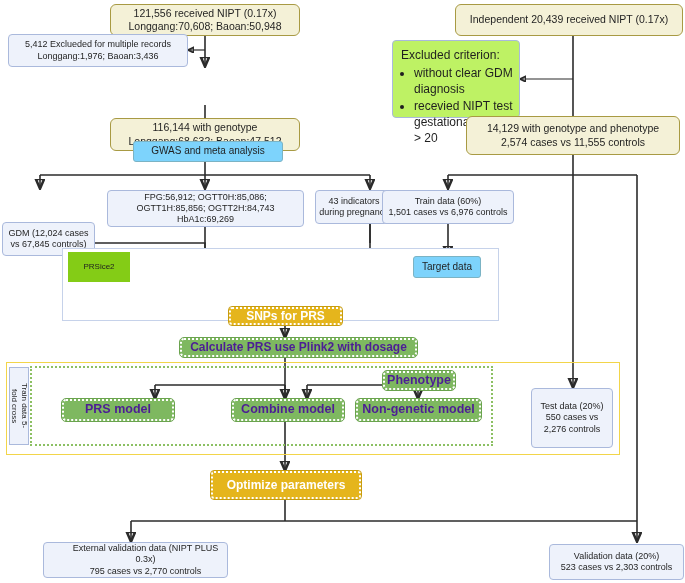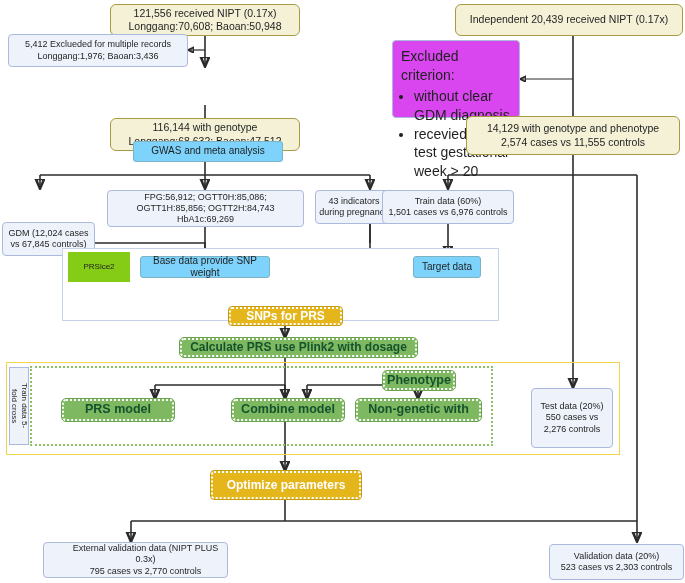--- a/index.html
+++ b/index.html
@@ -49,21 +49,21 @@
     color: #1f1f1f;
     font-size: 10px;
   }
   .n-green {
     background: #7cb濃;
   }
   .n-green {
     background: #7eb860;
     border: 2px dotted #ffffff;
     border-radius: 4px;
-    color: #14532d;
+    color: #4c1d95;
     font-weight: bold;
     font-size: 12px;
     outline: 1px solid #6aa34e;
   }
   .n-gold {
     background: #e5b51c;
     border: 2px dotted #ffffff;
     border-radius: 3px;
     color: #ffffff;
     font-weight: bold;
@@ -72,25 +72,25 @@
   }
   .n-plain {
     background: #84cc16;
     border: none;
     color: #1f1f1f;
     font-size: 8px;
   }
   .excl-list {
     position: absolute;
     box-sizing: border-box;
-    background: #d946ef;
+    background: #bef264;
     border: 1px solid #aab9dc;
     border-radius: 4px;
     color: #1f1f1f;
-    font-size: 14px;
+    font-size: 12px;
     line-height: 1.35;
     padding: 6px 6px 6px 8px;
     text-align: left;
   }
   .excl-list ul {
     margin: 2px 0 0 0;
     padding-left: 13px;
   }
   .excl-list li { margin: 0; }
 
@@ -246,42 +246,41 @@
   <div class="node n-cream" style="left:466px; top:116px; width:214px; height:39px;">14,129 with genotype and phenotype
 2,574 cases vs 11,555 controls</div>
 
   <div class="node n-blue" style="left:382px; top:190px; width:132px; height:34px;">Train data (60%)
 1,501 cases vs 6,976 controls</div>
 
   <div class="frame frame-prsice" style="left:62px; top:248px; width:437px; height:73px;"></div>
 
   <div class="node n-plain" style="left:68px; top:252px; width:62px; height:30px;">PRSice2</div>
 
-  <div class="node n-teal" style="left:140px; top:256px; width:130px; height:22px;">Base data provide SNP weight</div>
 
   <div class="node n-teal" style="left:413px; top:256px; width:68px; height:22px;">Target data</div>
 
   <div class="node n-gold" style="left:229px; top:307px; width:113px; height:18px;">SNPs for PRS</div>
 
   <div class="node n-green" style="left:180px; top:338px; width:237px; height:19px;">Calculate PRS use Plink2 with dosage</div>
 
   <div class="frame frame-yellow" style="left:6px; top:362px; width:614px; height:93px;"></div>
 
   <div class="frame frame-greendot" style="left:30px; top:366px; width:463px; height:80px;"></div>
 
   <div class="vlabel" style="left:9px; top:367px; width:20px; height:78px;">
     <span>Train data 5-
 fold cross</span>
   </div>
 
   <div class="node n-green" style="left:62px; top:399px; width:112px; height:22px; font-size:12.5px;">PRS model</div>
 
   <div class="node n-green" style="left:232px; top:399px; width:112px; height:22px; font-size:12.5px;">Combine model</div>
 
-  <div class="node n-green" style="left:356px; top:399px; width:125px; height:22px; font-size:12.5px;">Non-genetic with</div>
+  <div class="node n-green" style="left:356px; top:399px; width:125px; height:22px; font-size:12.5px;">Non-genetic model</div>
 
   <div class="node n-green" style="left:383px; top:371px; width:72px; height:19px; font-size:12.5px;">Phenotype</div>
 
   <div class="node n-blue" style="left:531px; top:388px; width:82px; height:60px;">Test data (20%)
 550 cases vs
 2,276 controls</div>
 
   <div class="node n-gold" style="left:211px; top:471px; width:150px; height:28px;">Optimize parameters</div>
 
   <div class="node n-blue" style="left:43px; top:542px; width:185px; height:36px;padding-left:20px;">External validation data (NIPT PLUS 0.3x)

